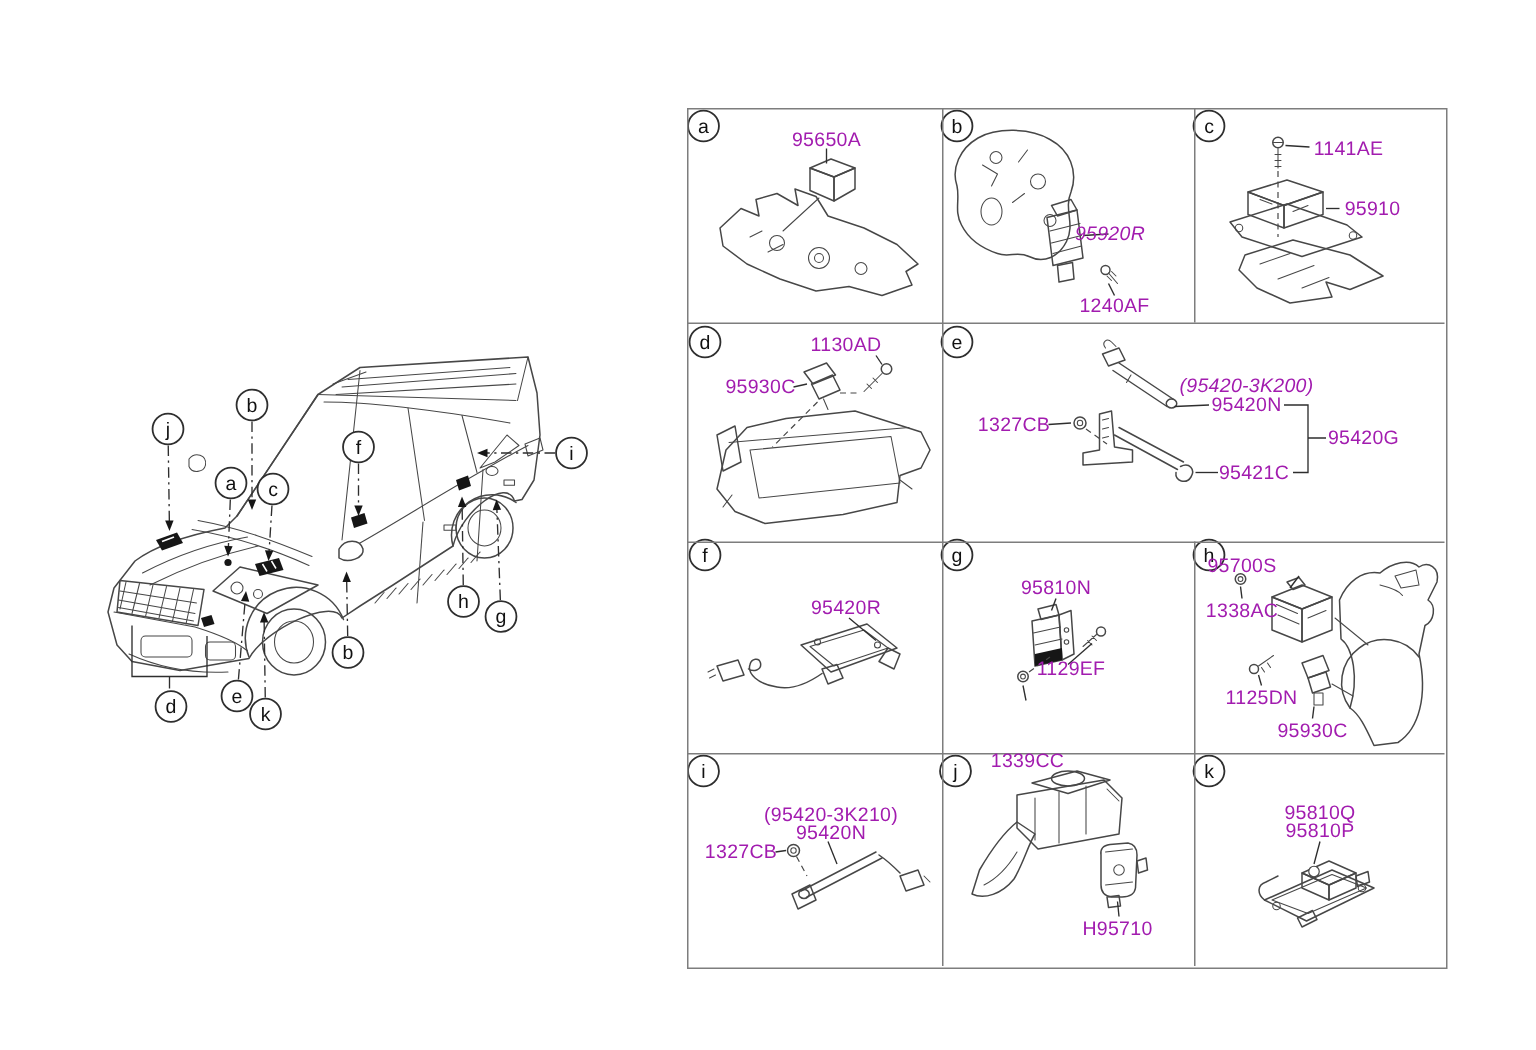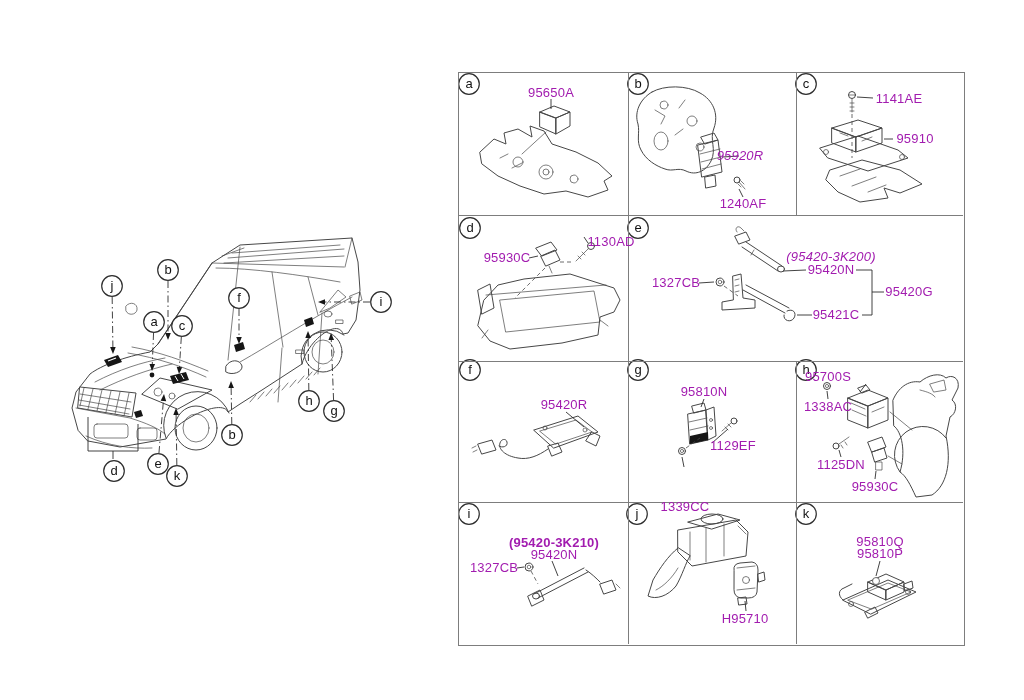--- a/index.html
+++ b/index.html
@@ -444,36 +444,36 @@
       <div class="gline" style="left: 796px; top: 72px; width: 1px; height: 143px;"></div>
       <div class="gline" style="left: 796px; top: 361px; width: 1px; height: 283px;"></div>
     </div>
 
   <div id="labels">
       <div class="plabel" style="left: 551px; top: 93px;">95650A</div>
       <div class="plabel" style="left: 740px; top: 156px; font-style: italic;">95920R</div>
       <div class="plabel" style="left: 743px; top: 204px;">1240AF</div>
       <div class="plabel" style="left: 899px; top: 99px;">1141AE</div>
       <div class="plabel" style="left: 915px; top: 139px;">95910</div>
-      <div class="plabel" style="left: 611px; top: 230px; margin-top: 12px;">1130AD</div>
+      <div class="plabel" style="left: 564px; top: 230px;">1130AD</div>
       <div class="plabel" style="left: 507px; top: 258px;">95930C</div>
       <div class="plabel" style="left: 676px; top: 283px;">1327CB</div>
       <div class="plabel" style="left: 831px; top: 257px; font-style: italic;">(95420-3K200)</div>
       <div class="plabel" style="left: 831px; top: 270px;">95420N</div>
       <div class="plabel" style="left: 909px; top: 292px;">95420G</div>
       <div class="plabel" style="left: 836px; top: 315px;">95421C</div>
       <div class="plabel" style="left: 564px; top: 405px;">95420R</div>
       <div class="plabel" style="left: 704px; top: 392px;">95810N</div>
-      <div class="plabel" style="left: 733px; top: 446px; text-align: center;">1129EF</div>
+      <div class="plabel" style="left: 714px; top: 446px; text-align: center;">1129EF</div>
       <div class="plabel" style="left: 685px; top: 475px; margin-top: 32px;">1339CC</div>
       <div class="plabel" style="left: 828px; top: 377px; text-align: center;">95700S</div>
       <div class="plabel" style="left: 828px; top: 407px;">1338AC</div>
       <div class="plabel" style="left: 841px; top: 465px;">1125DN</div>
       <div class="plabel" style="left: 875px; top: 487px;">95930C</div>
-      <div class="plabel" style="left: 554px; top: 543px; font-weight: bold;">(95420-3K210)</div>
+      <div class="plabel" style="left: 554px; top: 543px;">(95420-3K210)</div>
       <div class="plabel" style="left: 554px; top: 555px;">95420N</div>
       <div class="plabel" style="left: 494px; top: 568px;">1327CB</div>
       <div class="plabel" style="left: 745px; top: 619px;">H95710</div>
       <div class="plabel" style="left: 880px; top: 542px;">95810Q</div>
       <div class="plabel" style="left: 880px; top: 554px;">95810P</div>
     </div>
 
 </div>
 
 </body></html>

